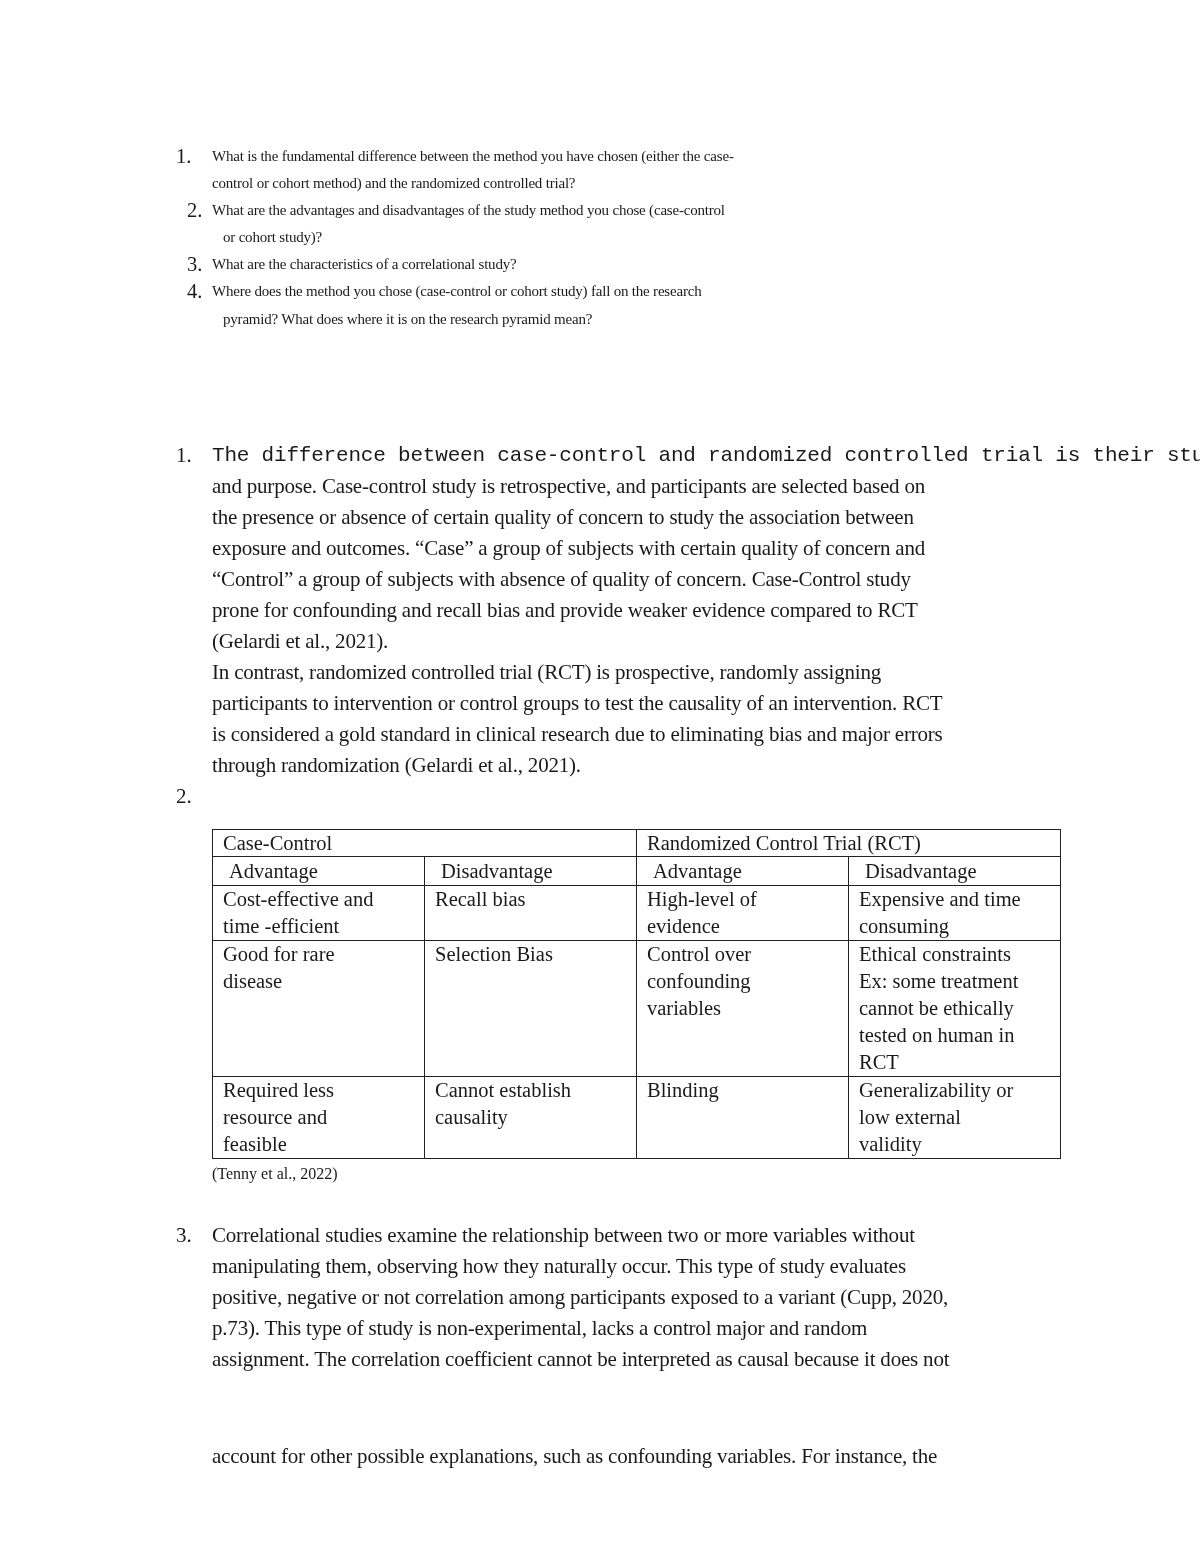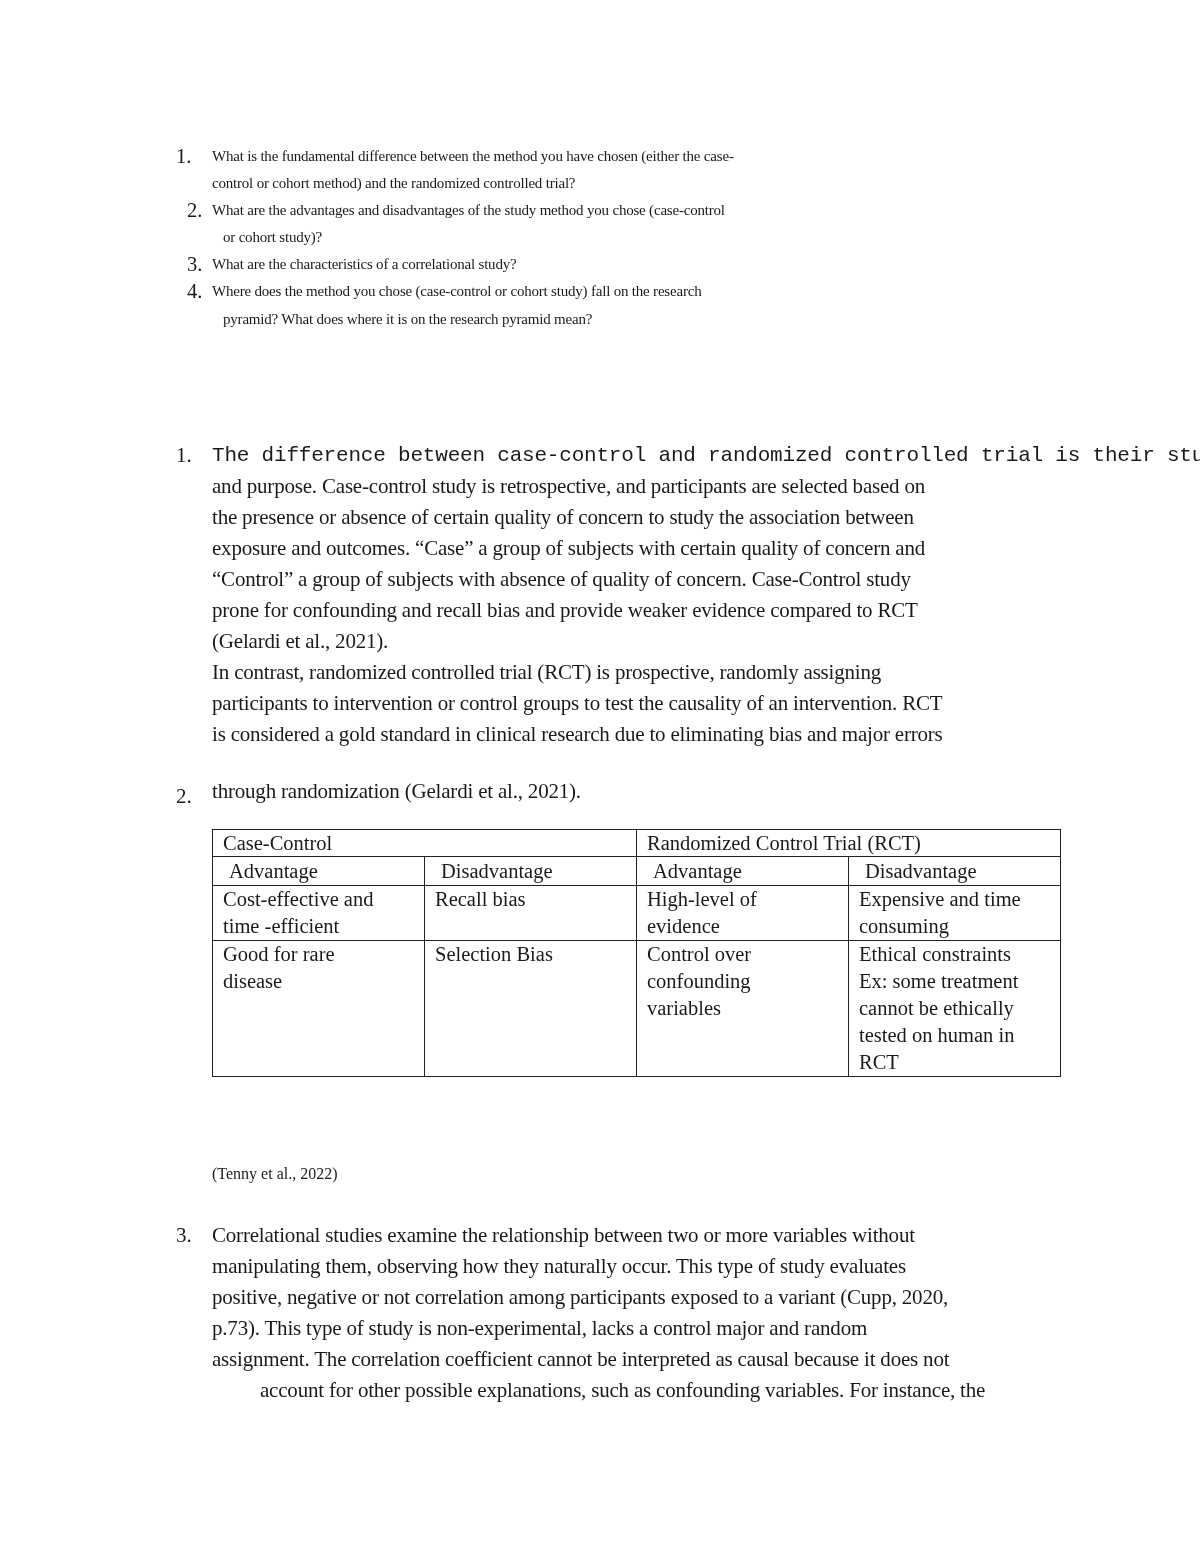--- a/index.html
+++ b/index.html
@@ -69,21 +69,21 @@
     <span class="a-line" style="top:440px;font-family:Liberation Mono, monospace;">The difference between case-control and randomized controlled trial is their study design</span>
     <span class="a-line" style="top:471px;">and purpose. Case-control study is retrospective, and participants are selected based on</span>
     <span class="a-line" style="top:502px;">the presence or absence of certain quality of concern to study the association between</span>
     <span class="a-line" style="top:533px;">exposure and outcomes. “Case” a group of subjects with certain quality of concern and</span>
     <span class="a-line" style="top:564px;">“Control” a group of subjects with absence of quality of concern. Case-Control study</span>
     <span class="a-line" style="top:595px;">prone for confounding and recall bias and provide weaker evidence compared to RCT</span>
     <span class="a-line" style="top:626px;">(Gelardi et al., 2021).</span>
     <span class="a-line" style="top:657px;">In contrast, randomized controlled trial (RCT) is prospective, randomly assigning</span>
     <span class="a-line" style="top:688px;">participants to intervention or control groups to test the causality of an intervention. RCT</span>
     <span class="a-line" style="top:719px;">is considered a gold standard in clinical research due to eliminating bias and major errors</span>
-    <span class="a-line" style="top:776px;">through randomization (Gelardi et al., 2021).</span>
+    <span class="a-line" style="top:750px;">through randomization (Gelardi et al., 2021).</span>
   </div>
 
   <div>
     <span class="a-num" style="top:781px;">2.</span>
 
     <table class="tbl">
       <colgroup>
           <col class="c">
           <col class="c">
           <col class="c">
@@ -115,29 +115,40 @@
         <td>Selection Bias</td>
         <td>Control over
 confounding
 variables</td>
         <td>Ethical constraints
 Ex: some treatment
 cannot be ethically
 tested on human in
 RCT</td>
       </tr>
+      <tr class="r3">
+        <td>Required less
+resource and
+feasible</td>
+        <td>Cannot establish
+causality</td>
+        <td>Blinding</td>
+        <td>Generalizability or
+low external
+validity</td>
+      </tr>
     </tbody>
       </table>
 
     <span class="cite">(Tenny et al., 2022)</span>
   </div>
 
   <div>
     <span class="a-num" style="top:1220px;">3.</span>
     <span class="a-line" style="top:1220px;">Correlational studies examine the relationship between two or more variables without</span>
     <span class="a-line" style="top:1251px;">manipulating them, observing how they naturally occur. This type of study evaluates</span>
     <span class="a-line" style="top:1282px;">positive, negative or not correlation among participants exposed to a variant (Cupp, 2020,</span>
     <span class="a-line" style="top:1313px;">p.73). This type of study is non-experimental, lacks a control major and random</span>
     <span class="a-line" style="top:1344px;">assignment. The correlation coefficient cannot be interpreted as causal because it does not</span>
-    <span class="a-line" style="top:1375px;margin-left:48px;">account for other possible explanations, such as confounding variables. For instance, the</span>
+    <span class="a-line" style="top:1441px;">account for other possible explanations, such as confounding variables. For instance, the</span>
   </div>
 
 </div>
 
 </body></html>

